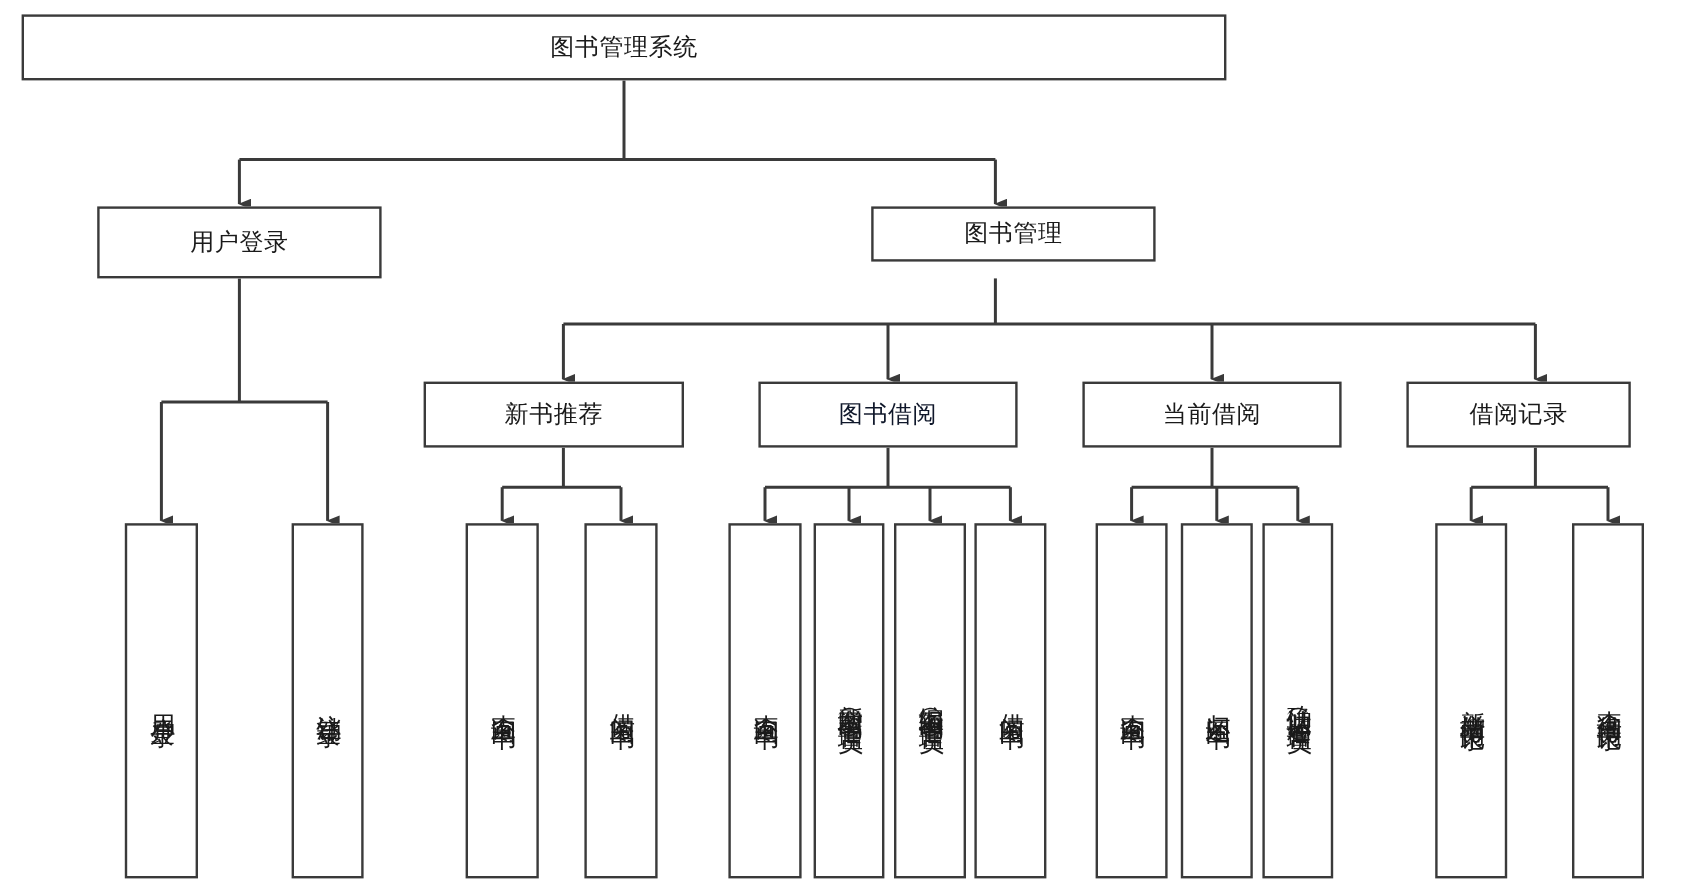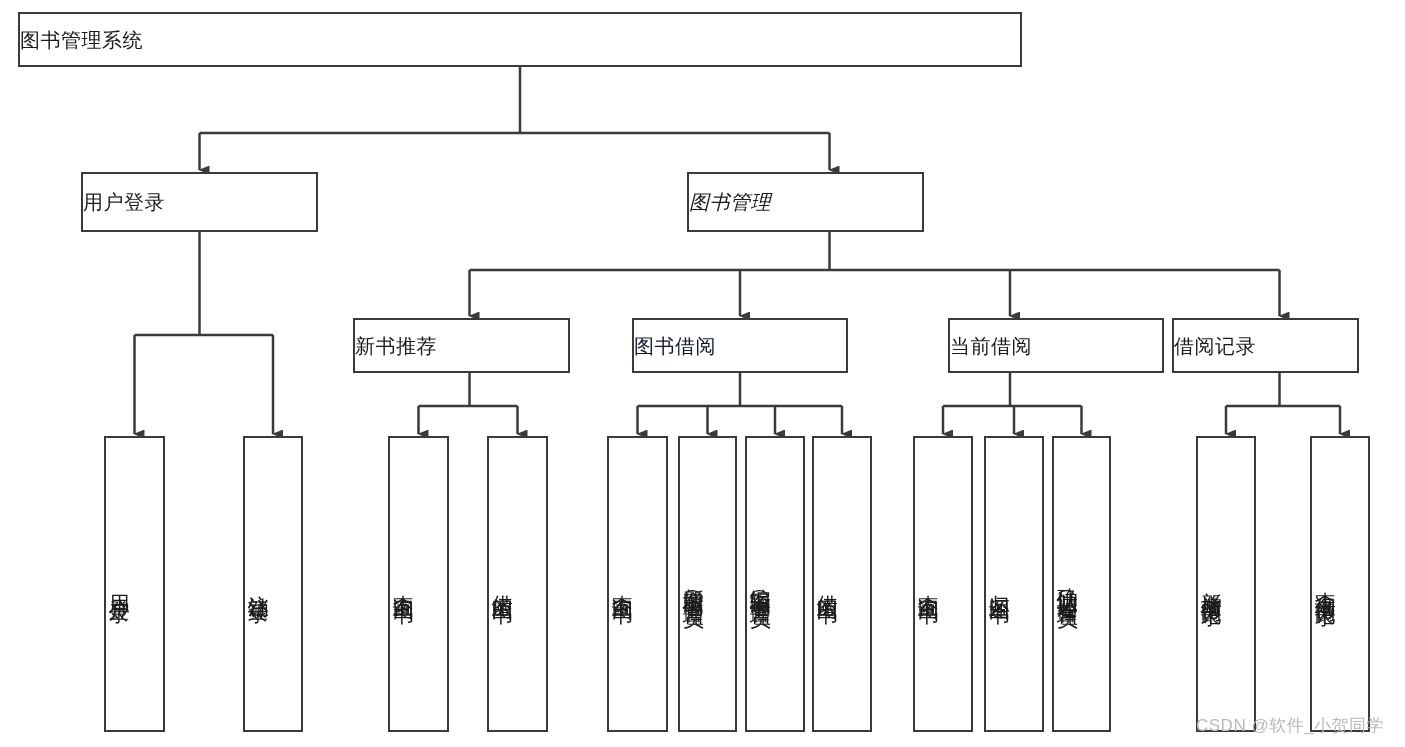--- a/index.html
+++ b/index.html
@@ -26,20 +26,21 @@
     width: 1405px;
     height: 747px;
   }
   .node {
     position: absolute;
     box-sizing: border-box;
     background: #ffffff;
     border: 2px solid #fca5a5;
     display: flex;
     align-items: center;
+    justify-content: center;
     color: #111111;
   }
   .node-label {
     display: block;
     text-align: center;
     letter-spacing: 0.5px;
     color: #1a1a1a;
   }
   .node.horizontal .node-label {
     font-size: 20px;
@@ -114,30 +115,30 @@
       </g>
   </svg>
 
   <div id="node-layer">
       <div class="node horizontal" style="left: 18px; top: 12px; width: 1004px; height: 55px; border-color: rgb(58, 58, 58); background: rgb(255, 255, 255);">
         <span class="node-label" style="color: rgb(26, 26, 26);">图书管理系统</span>
       </div>
       <div class="node horizontal" style="left: 81px; top: 172px; width: 237px; height: 60px; border-color: rgb(58, 58, 58); background: rgb(255, 255, 255);">
         <span class="node-label" style="color: rgb(26, 26, 26);">用户登录</span>
       </div>
-      <div class="node horizontal" style="left: 687px; top: 172px; width: 237px; height: 60px; border-color: rgb(58, 58, 58); background: rgb(255, 255, 255); font-style: italic;">
+      <div class="node horizontal" style="left: 726px; top: 172px; width: 237px; height: 46px; border-color: rgb(58, 58, 58); background: rgb(255, 255, 255);">
         <span class="node-label" style="color: rgb(26, 26, 26);">图书管理</span>
       </div>
       <div class="node horizontal" style="left: 353px; top: 318px; width: 217px; height: 55px; border-color: rgb(58, 58, 58); background: rgb(255, 255, 255);">
         <span class="node-label" style="color: rgb(26, 26, 26);">新书推荐</span>
       </div>
       <div class="node horizontal" style="left: 632px; top: 318px; width: 216px; height: 55px; border-color: rgb(58, 58, 58); background: rgb(255, 255, 255);">
         <span class="node-label" style="color: #0f172a;">图书借阅</span>
       </div>
-      <div class="node horizontal" style="left: 948px; top: 318px; width: 216px; height: 55px; border-color: rgb(58, 58, 58); background: rgb(255, 255, 255);">
+      <div class="node horizontal" style="left: 902px; top: 318px; width: 216px; height: 55px; border-color: rgb(58, 58, 58); background: rgb(255, 255, 255);">
         <span class="node-label" style="color: rgb(26, 26, 26);">当前借阅</span>
       </div>
       <div class="node horizontal" style="left: 1172px; top: 318px; width: 187px; height: 55px; border-color: rgb(58, 58, 58); background: rgb(255, 255, 255);">
         <span class="node-label" style="color: rgb(26, 26, 26);">借阅记录</span>
       </div>
       <div class="node vertical" style="left: 104px; top: 436px; width: 61px; height: 296px; border-color: rgb(58, 58, 58); background: rgb(255, 255, 255);">
         <span class="node-label" style="color: rgb(26, 26, 26);">用户登录</span>
       </div>
       <div class="node vertical" style="left: 243px; top: 436px; width: 60px; height: 296px; border-color: rgb(58, 58, 58); background: rgb(255, 255, 255);">
         <span class="node-label" style="color: rgb(26, 26, 26);">注销登录</span>
@@ -170,15 +171,14 @@
         <span class="node-label" style="color: rgb(26, 26, 26);">确认归还（管理员）</span>
       </div>
       <div class="node vertical" style="left: 1196px; top: 436px; width: 60px; height: 296px; border-color: rgb(58, 58, 58); background: rgb(255, 255, 255);">
         <span class="node-label" style="color: rgb(26, 26, 26);">新增借阅记录</span>
       </div>
       <div class="node vertical" style="left: 1310px; top: 436px; width: 60px; height: 296px; border-color: rgb(58, 58, 58); background: rgb(255, 255, 255);">
         <span class="node-label" style="color: rgb(26, 26, 26);">查询借阅记录</span>
       </div>
     </div>
 
-  <div class="watermark" style="left: 1196px; top: 714px; color: rgb(185, 185, 185);">CSDN @软件_小贺同学</div>
 
 </div>
 
 </body></html>

